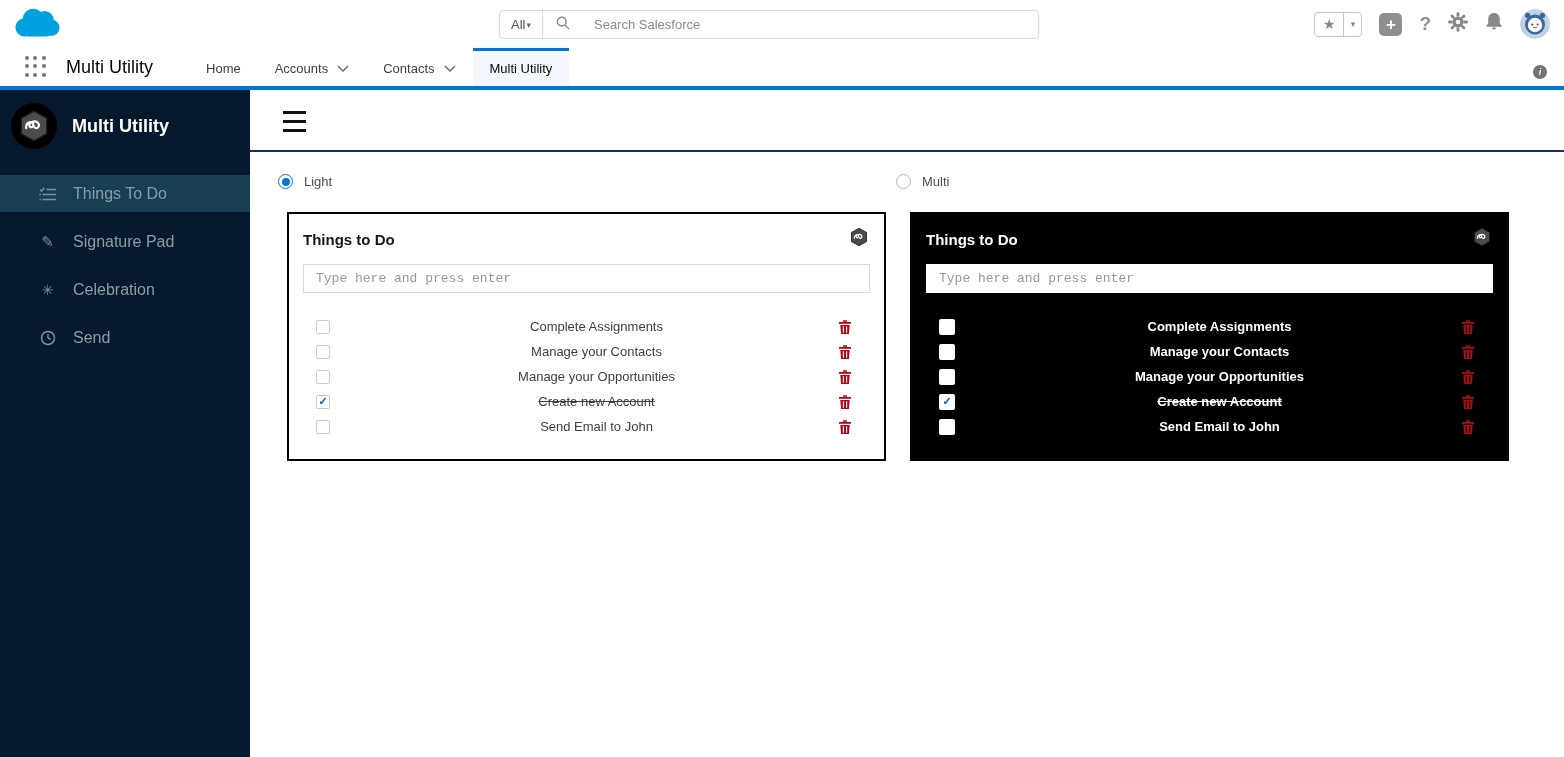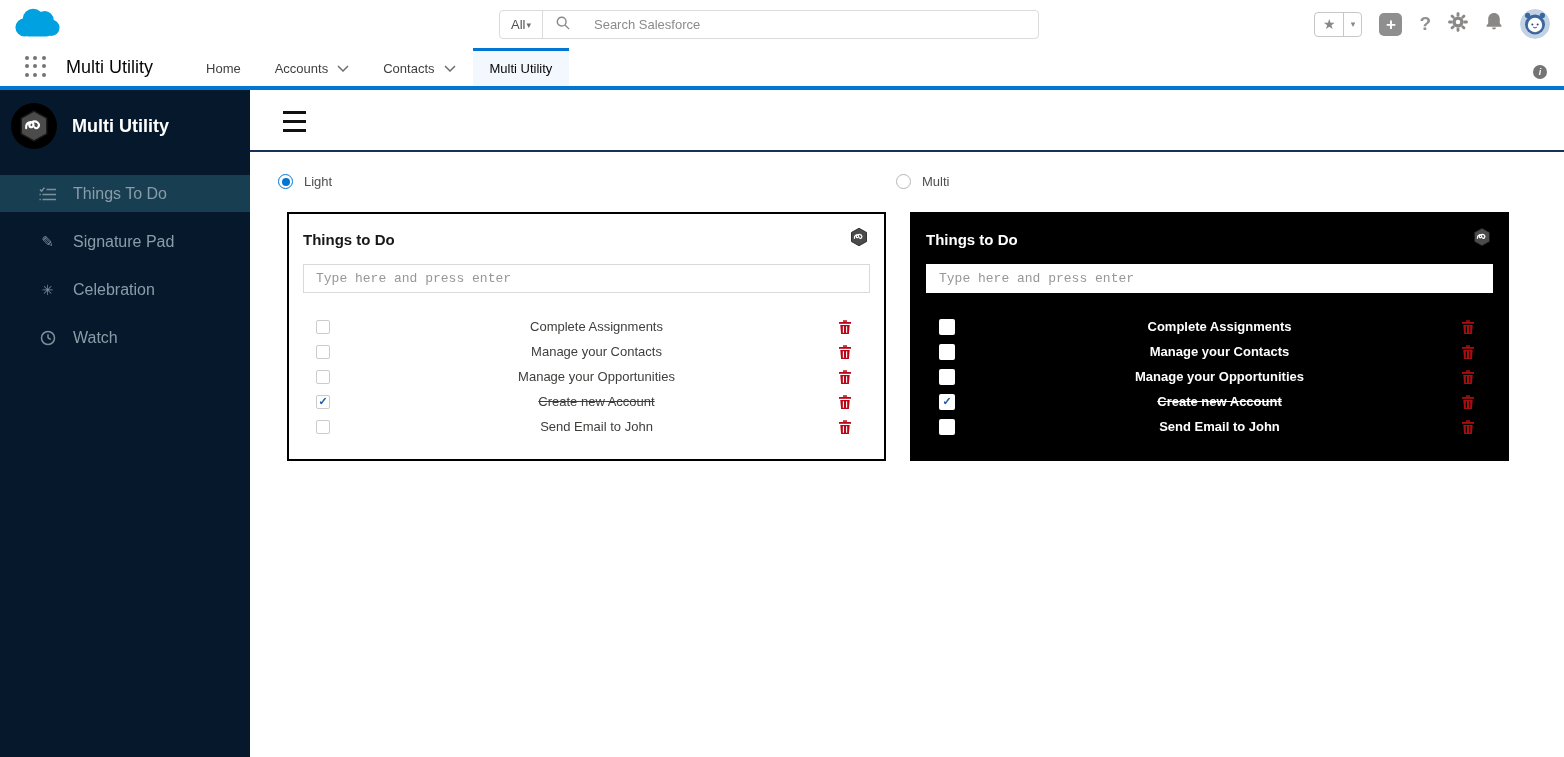--- a/index.html
+++ b/index.html
@@ -251,21 +251,21 @@
           <span>Celebration</span>
         </div>
         <div class="sb-item">
           <span class="sb-icon">
             <svg width="16" height="16" viewBox="0 0 16 16" stroke="#7e909d" stroke-width="1.5" fill="none">
        <circle cx="8" cy="8" r="6.5"></circle>
        <line x1="8" y1="8" x2="8" y2="4.2"></line>
               <line x1="8" y1="8" x2="10.8" y2="9.4"></line>
      </svg>
           </span>
-          <span>Watch</span>
+          <span>Send</span>
         </div>
       </div>
   </aside>
 
   <main class="content">
     <div class="hamburger">
       <div></div>
         <div></div>
         <div></div>
     </div>

